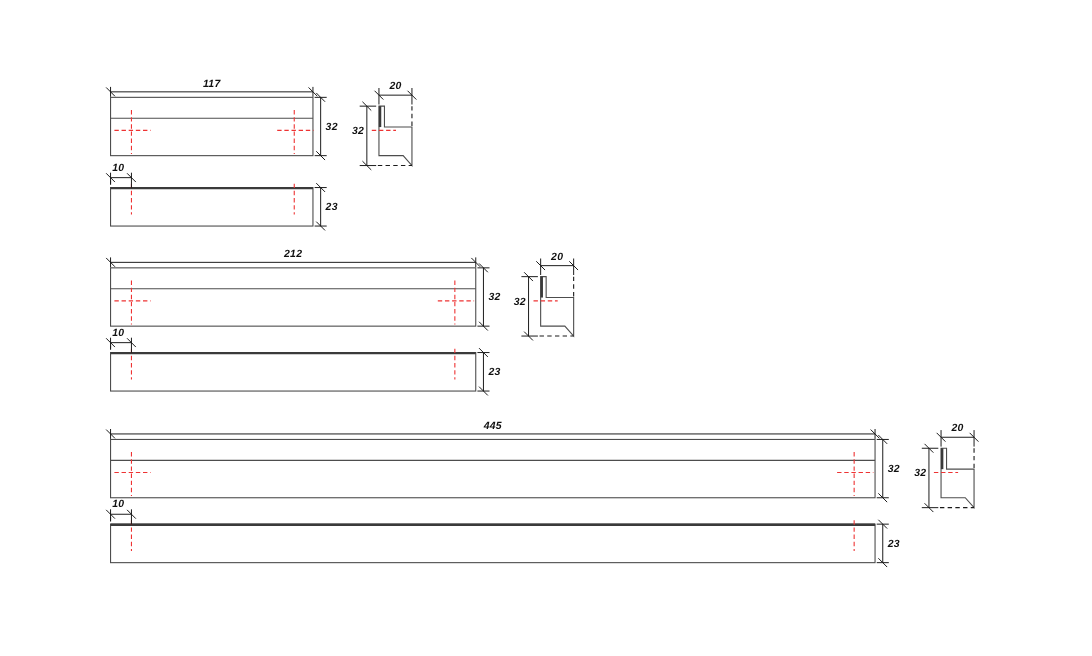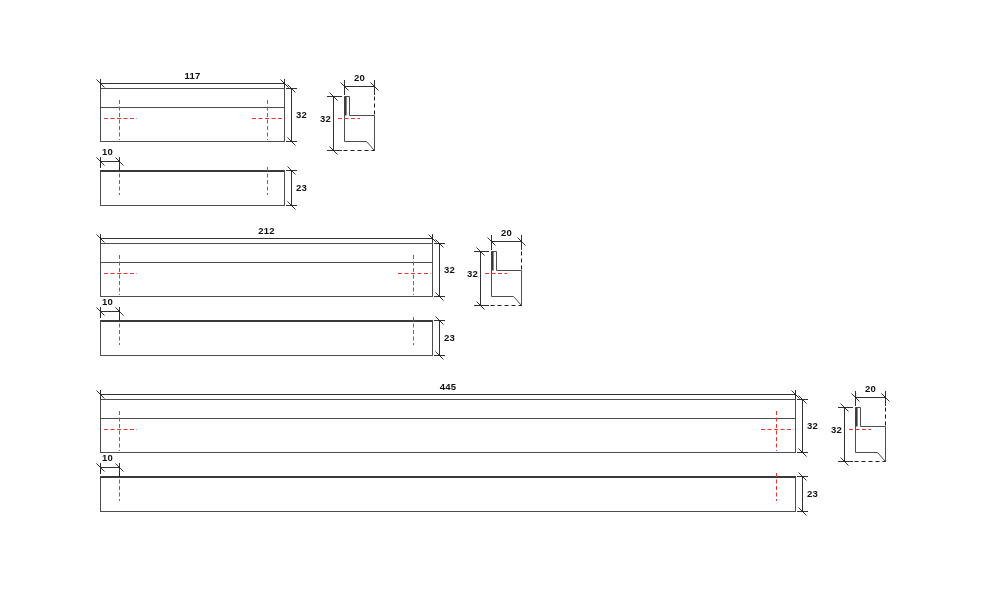--- a/index.html
+++ b/index.html
@@ -1,18 +1,18 @@
 <!DOCTYPE html>
 <html><head>
 <meta charset="utf-8">
 <style>
   html,body{margin:0;padding:0;background:#ffffff;}
   body{width:993px;height:596px;position:relative;overflow:hidden;
        font-family:"Liberation Sans","DejaVu Sans",sans-serif;}
-  #stage{position:absolute;left:0;top:0;width:993px;height:596px;}
+  #stage{position:absolute;left:0;top:0;width:993px;height:596px;font-style:italic;}
   svg{display:block;}
   .dimtext{font-family:"Liberation Sans","DejaVu Sans",sans-serif;
            font-size:9.5px;font-weight:bold;fill:#101010;
            letter-spacing:0.2px;}
 </style>
 </head>
 <body>
 
 <div id="stage">
 <svg width="993" height="596" viewBox="0 0 993 596">

